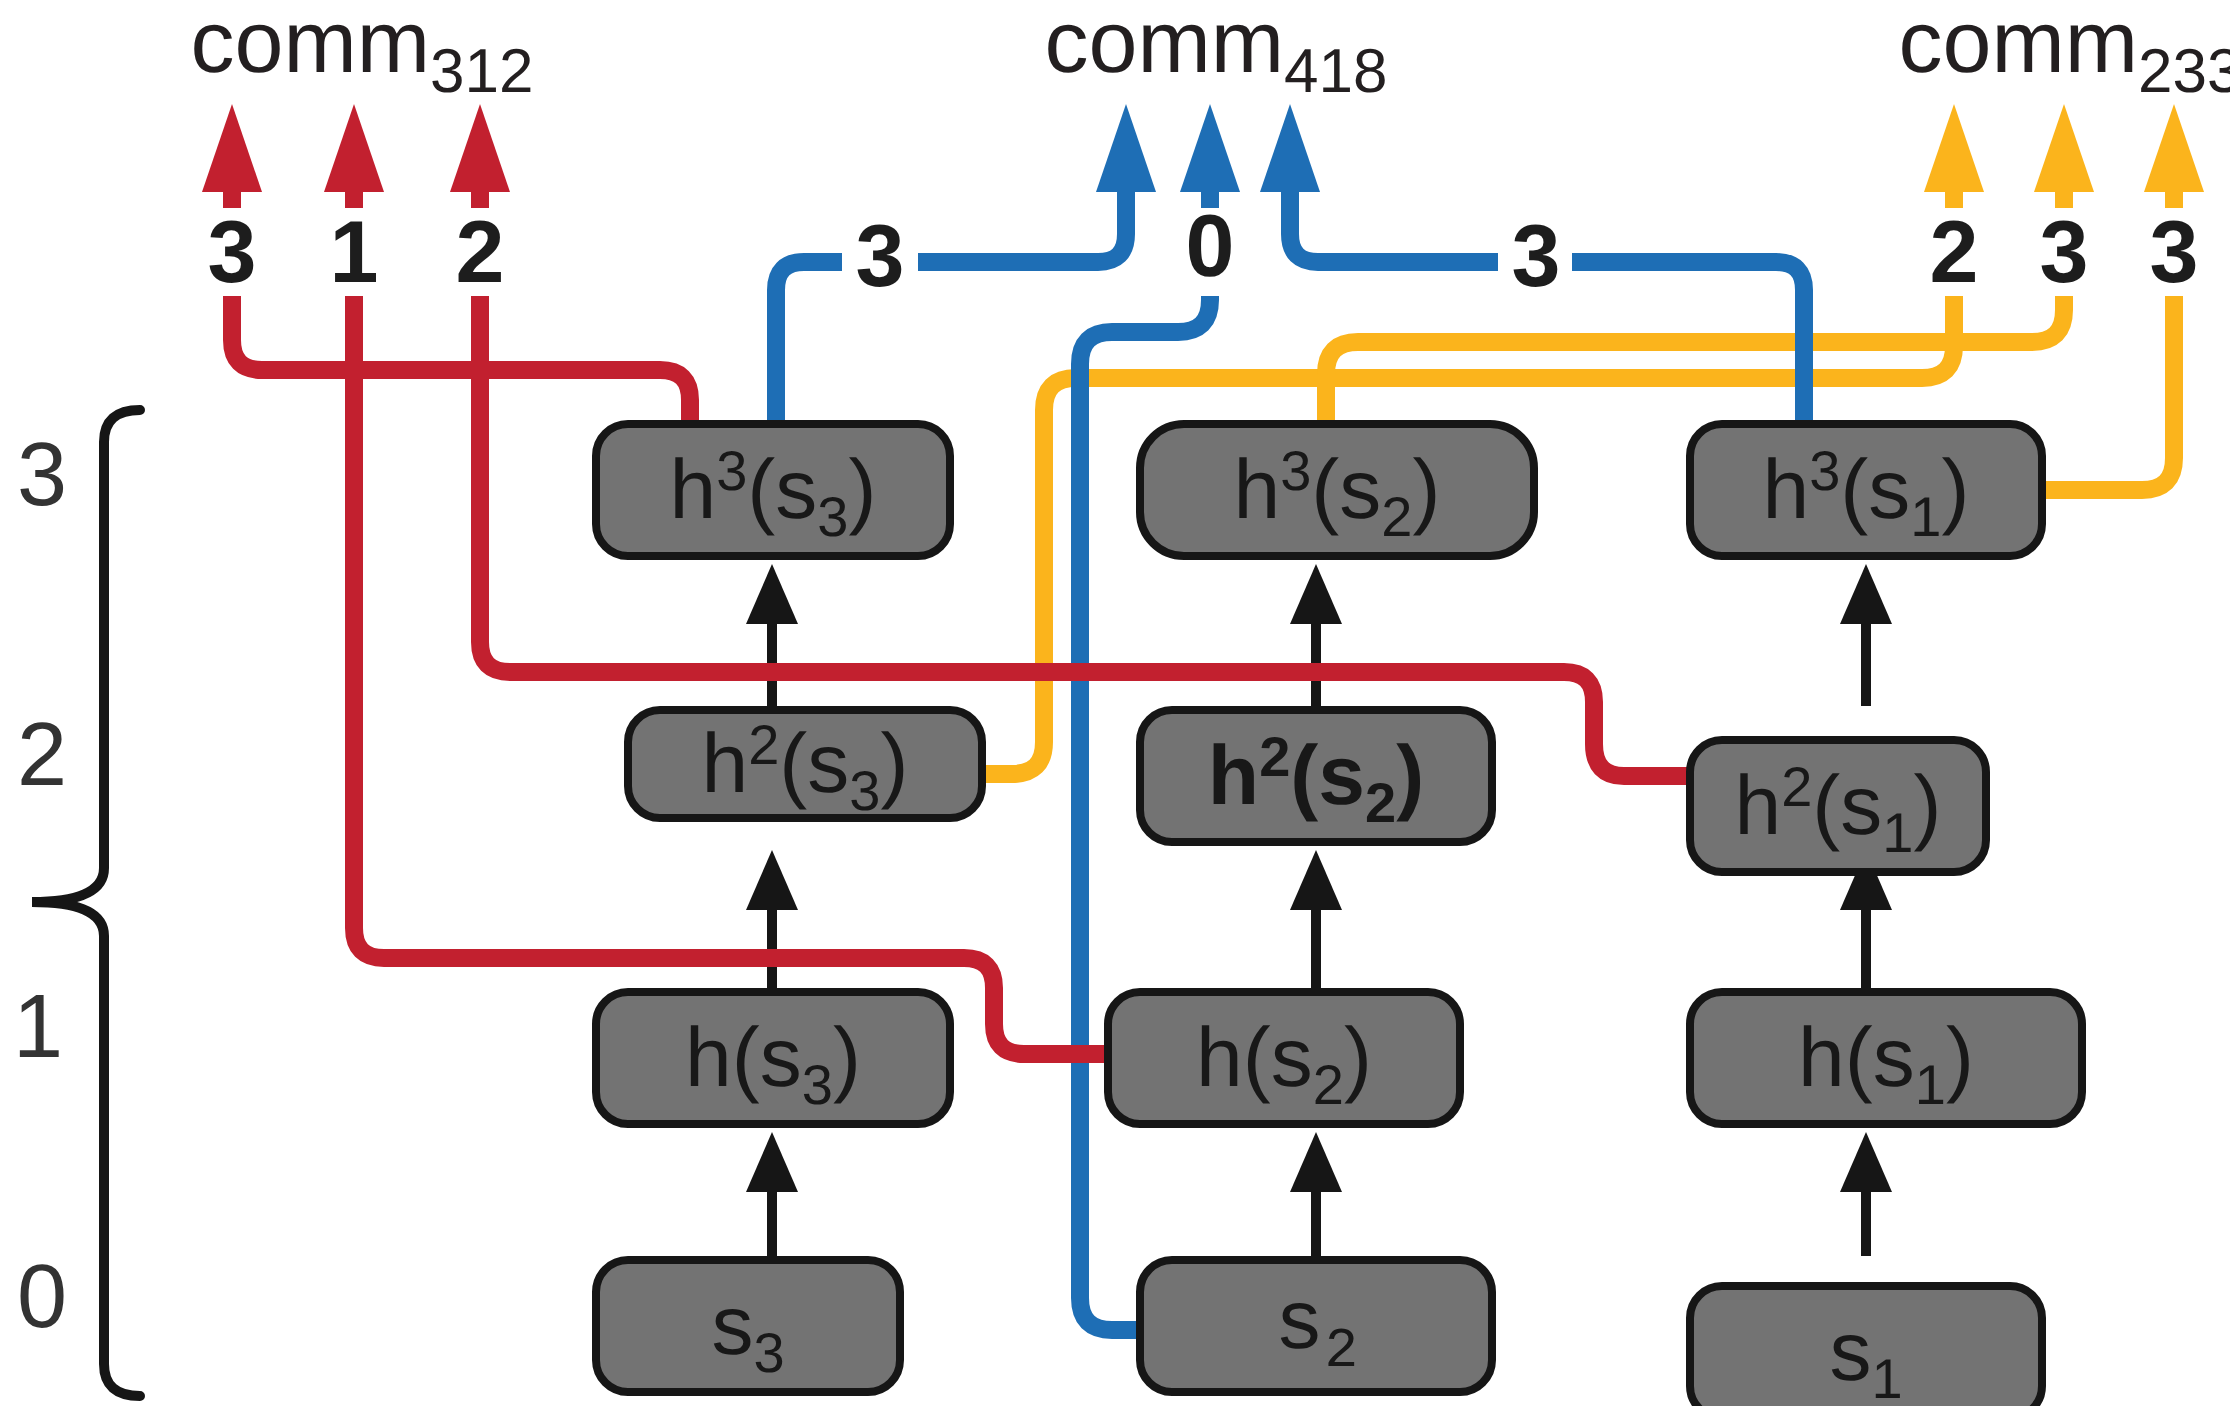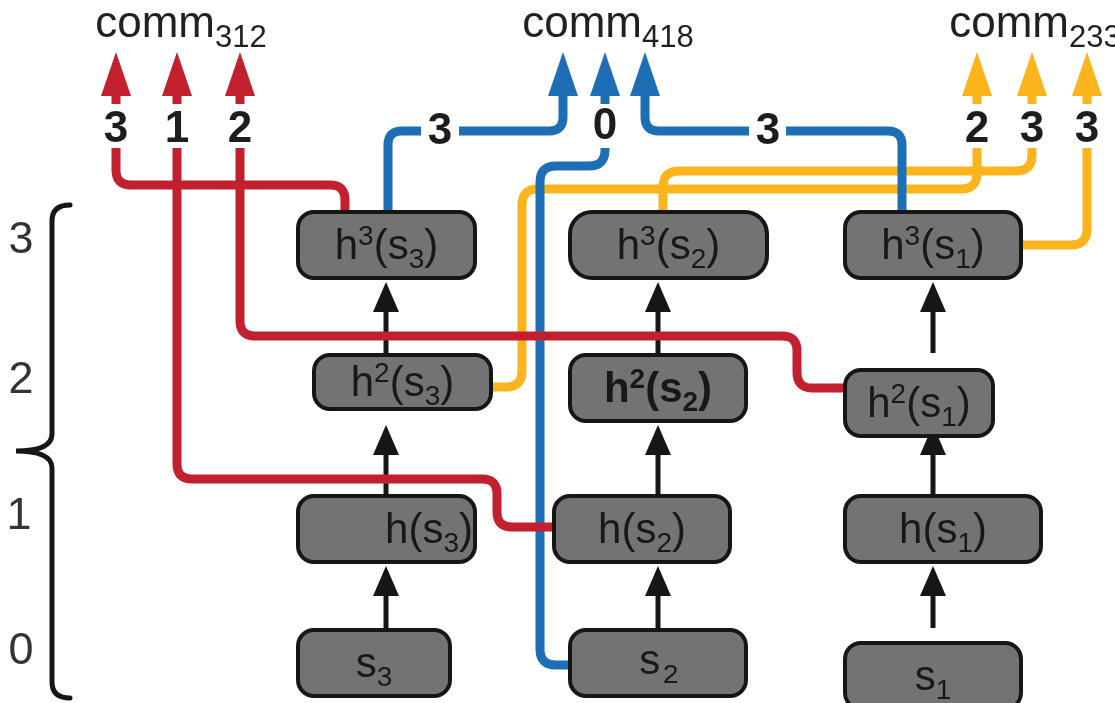--- a/index.html
+++ b/index.html
@@ -131,21 +131,21 @@
   <div class="box" style="left:312px;top:353px;width:181px;height:58px;">
     <span class="box-label"><span>h</span><span class="bsup">2</span><span>(s</span><span class="bsub">3</span><span>)</span></span>
   </div>
   <div class="box" style="left:568px;top:353px;width:180px;height:70px;font-weight:bold;">
     <span class="box-label"><span>h</span><span class="bsup">2</span><span>(s</span><span class="bsub">2</span><span>)</span></span>
   </div>
   <div class="box" style="left:843px;top:353px;width:152px;height:70px;margin-top:15px;">
     <span class="box-label"><span>h</span><span class="bsup">2</span><span>(s</span><span class="bsub">1</span><span>)</span></span>
   </div>
 
-  <div class="box" style="left:296px;top:494px;width:181px;height:70px;justify-content:flex-end;">
+  <div class="box" style="left:296px;top:494px;width:181px;height:70px;">
     <span class="box-label"><span>h</span><span class="bsup"></span><span>(s</span><span class="bsub">3</span><span>)</span></span>
   </div>
   <div class="box" style="left:552px;top:494px;width:180px;height:70px;">
     <span class="box-label"><span>h</span><span class="bsup"></span><span>(s</span><span class="bsub">2</span><span>)</span></span>
   </div>
   <div class="box" style="left:843px;top:494px;width:200px;height:70px;">
     <span class="box-label"><span>h</span><span class="bsup"></span><span>(s</span><span class="bsub">1</span><span>)</span></span>
   </div>
 
   <div class="box" style="left:296px;top:628px;width:156px;height:70px;">

